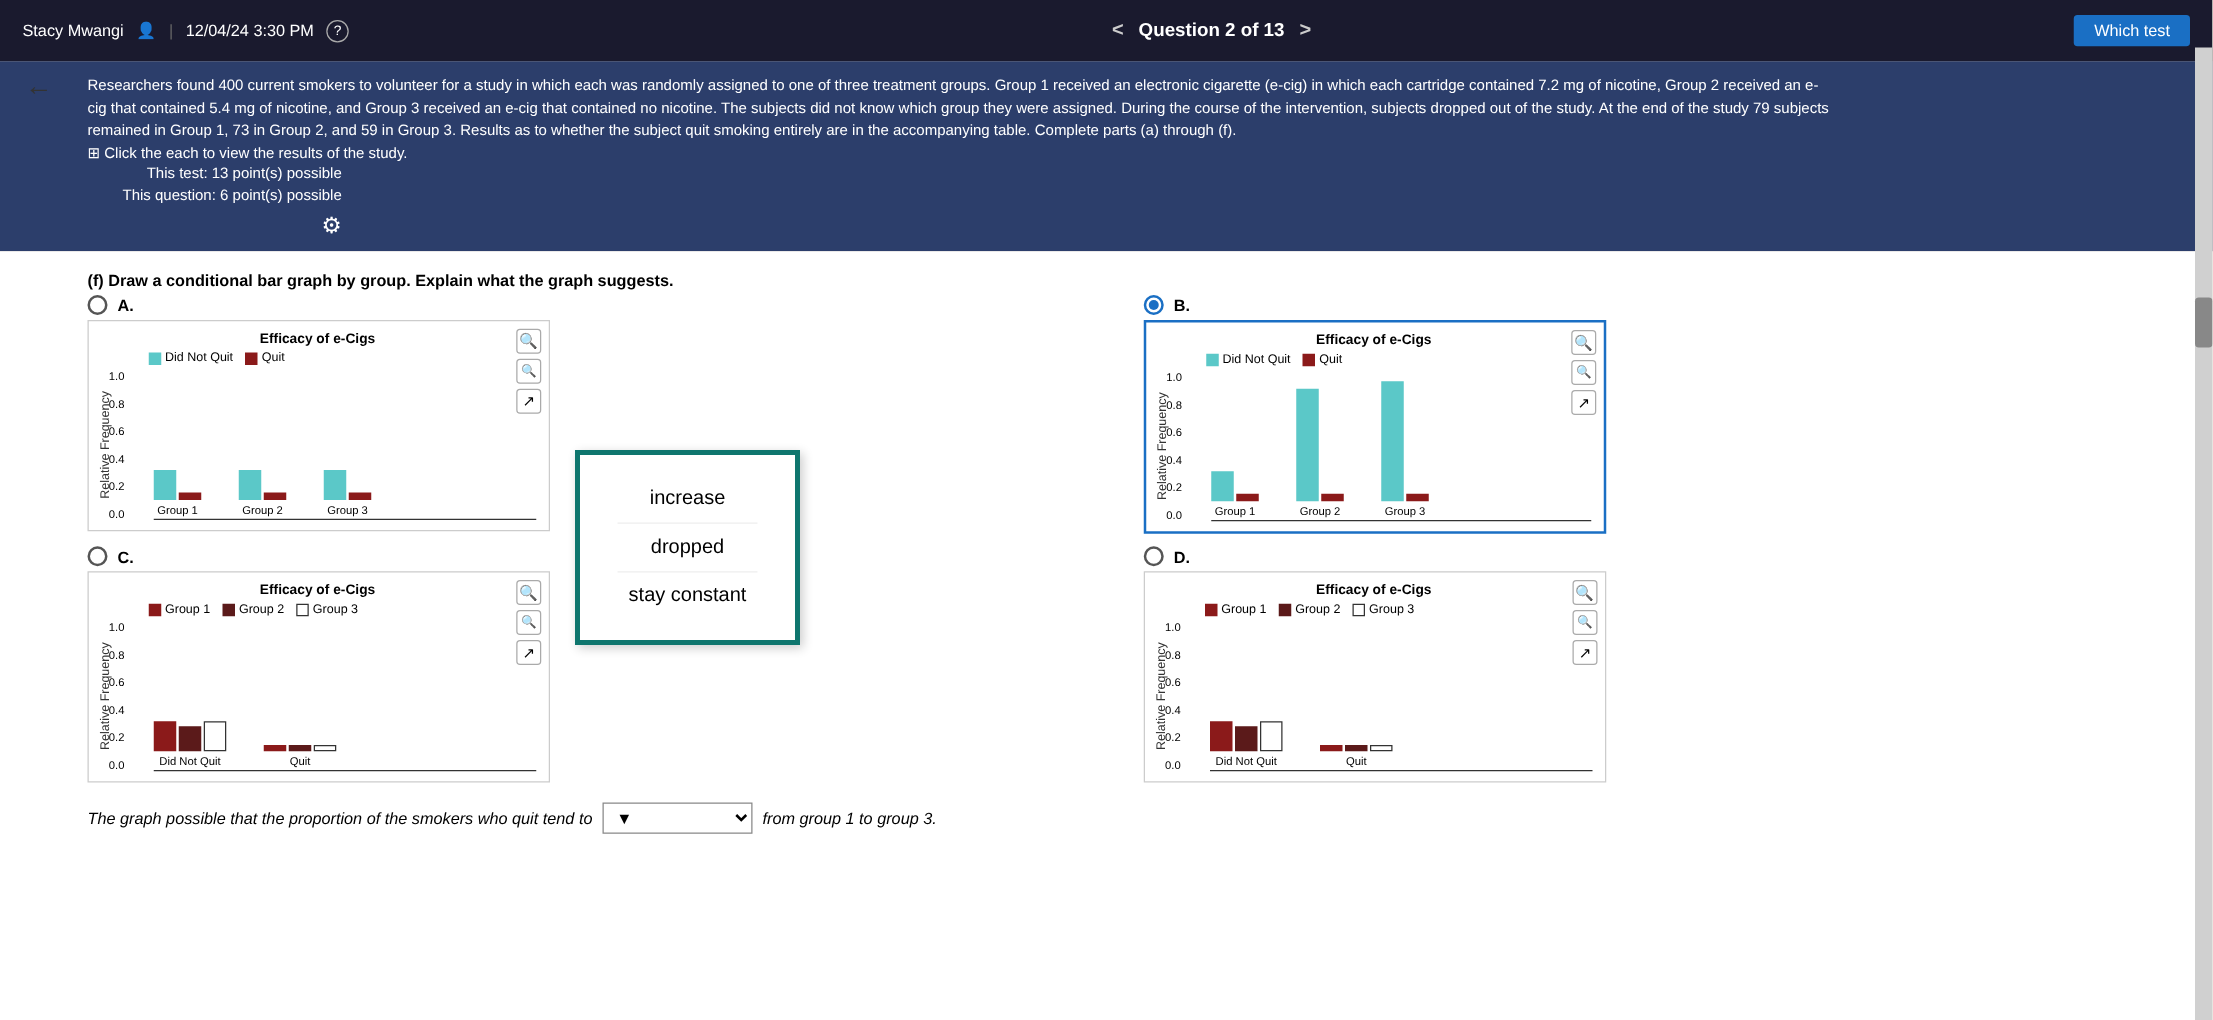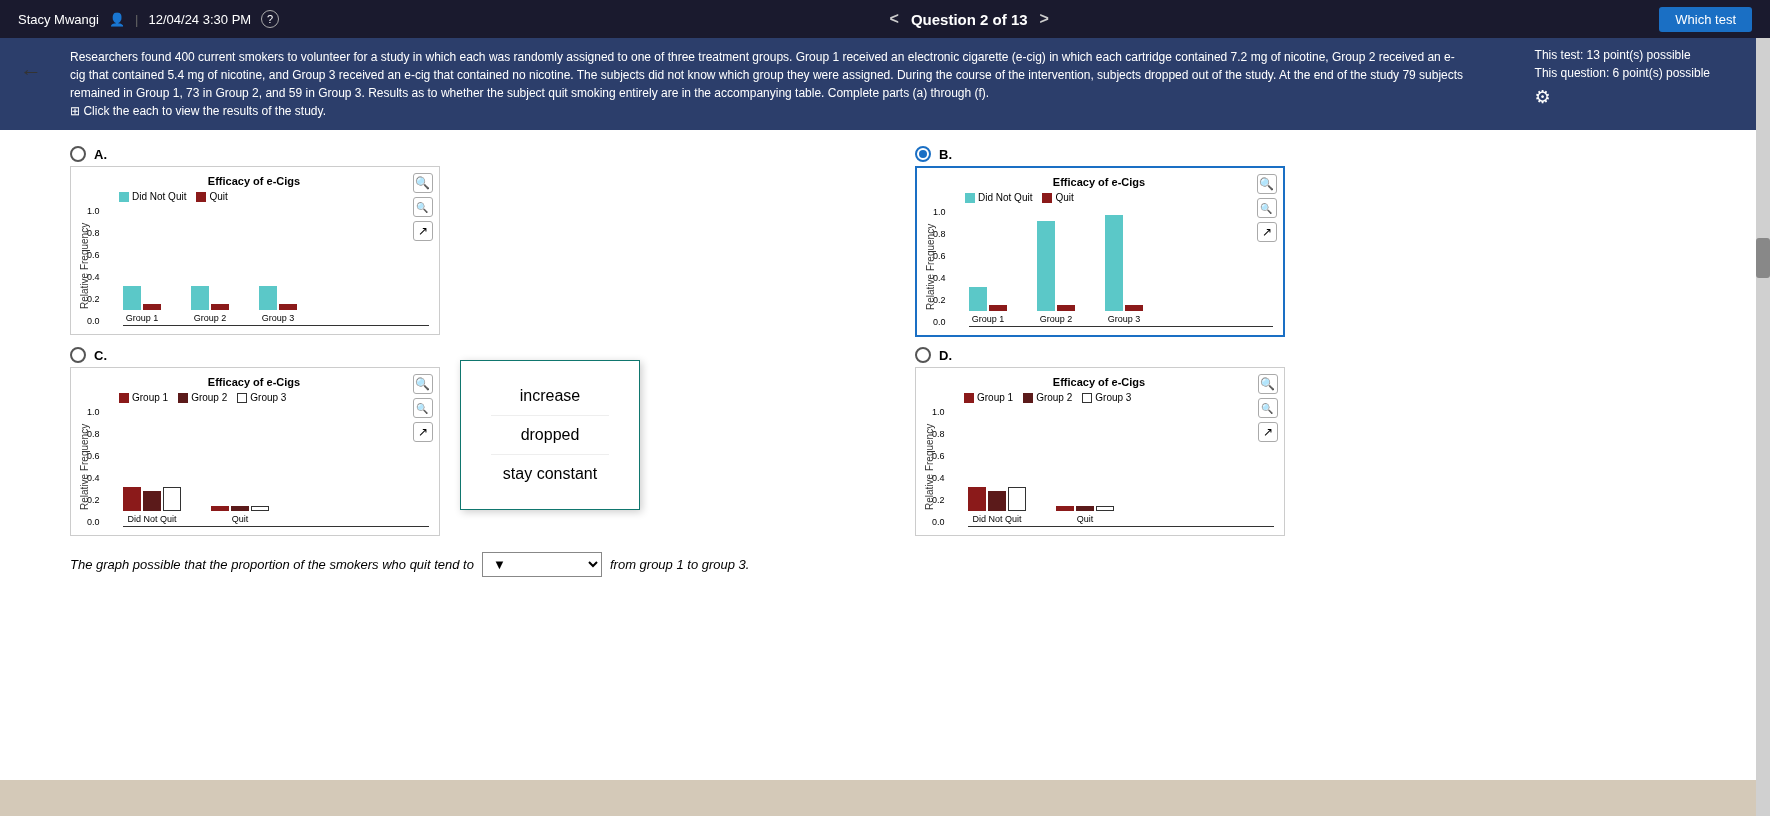--- a/index.html
+++ b/index.html
@@ -13,21 +13,21 @@
     }
 
     
     .top-bar {
       background: #1a1a2e;
       color: white;
       display: flex;
       align-items: center;
       justify-content: space-between;
       padding: 6px 18px;
-      height: 38px;
+      height: 49px;
     }
     .top-bar-left { display: flex; align-items: center; gap: 10px; font-size: 13px; }
     .top-bar-center { display: flex; align-items: center; gap: 12px; font-size: 15px; font-weight: bold; }
     .top-bar-right { display: flex; align-items: center; gap: 16px; font-size: 13px; }
     .nav-arrow { font-size: 16px; cursor: pointer; color: #ccc; }
     .submit-btn {
       background: #1a6fc4;
       color: white;
       border: none;
       padding: 5px 16px;
@@ -37,23 +37,24 @@
     }
 
     
     .header-info {
       background: #2c3e6b;
       color: white;
       padding: 10px 60px 10px 70px;
       display: flex;
       justify-content: space-between;
       align-items: flex-start;
+      flex-direction: column;
     }
     .header-info-left { font-size: 12px; line-height: 1.5; max-width: 1400px; }
-    .header-info-right { font-size: 12px; text-align: left; white-space: nowrap; margin-left: 4px; }
+    .header-info-right { font-size: 12px; text-align: right; white-space: nowrap; margin-left: 28px; }
     .header-info-right .test-info { margin-bottom: 4px; }
 
     
     .back-arrow {
       position: absolute;
       top: 56px;
       left: 20px;
       font-size: 22px;
       color: #333;
       cursor: pointer;
@@ -205,21 +206,21 @@
       cursor: pointer;
       background: white;
     }
 
     
     .dropdown-popup {
       position: absolute;
       left: 460px;
       top: 360px;
       background: white;
-      border: 1px solid #0f766e;
+      border: 4px solid #0f766e;
       box-shadow: 2px 2px 8px rgba(0,0,0,0.2);
       padding: 16px 30px;
       z-index: 20;
       min-width: 180px;
       text-align: center;
     }
     .dropdown-option {
       font-size: 16px;
       padding: 10px 0;
       cursor: pointer;
@@ -300,20 +301,21 @@
     <div class="test-info">This test: 13 point(s) possible</div>
     <div>This question: 6 point(s) possible</div>
     <div style="margin-top:6px; font-size:18px; cursor:pointer;">⚙</div>
   </div>
 </div>
 
 <div class="back-arrow">←</div>
 
 <div class="main-content">
 
+  <div class="question-part">(f) Draw a conditional bar graph by group. Explain what the graph suggests.</div>
 
   <div class="options-grid">
 
     <div class="option-block">
       <div class="option-header">
         <div class="radio-circle"></div>
         <span class="option-label">A.</span>
       </div>
       <div class="chart-container">
         <div class="chart-title">Efficacy of e-Cigs</div>

